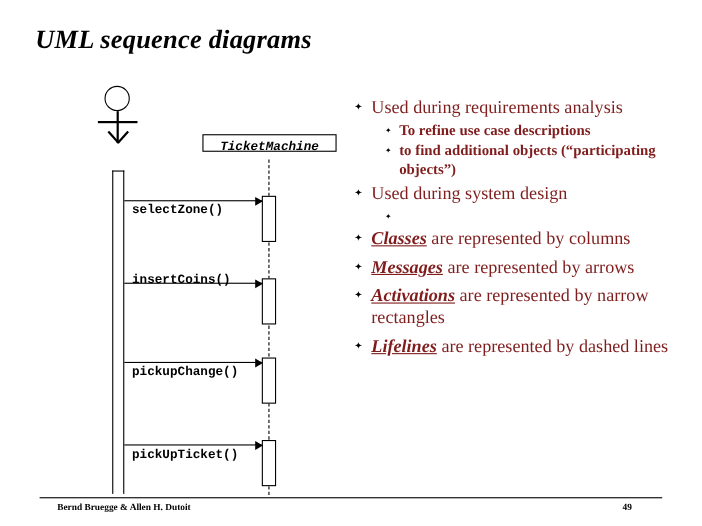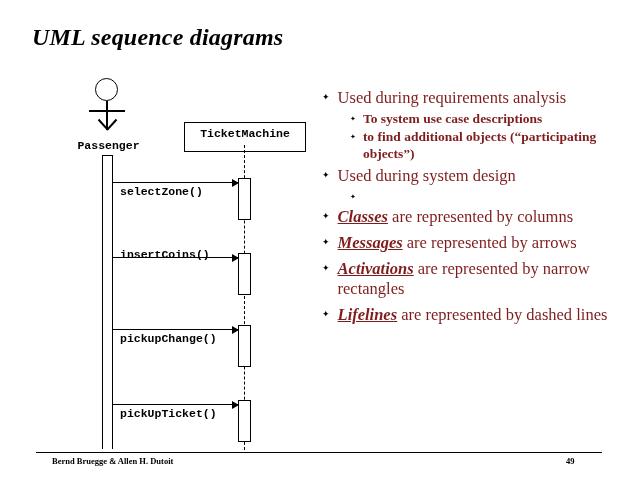--- a/index.html
+++ b/index.html
@@ -97,30 +97,31 @@
     font-weight: bold;
     color: #000;
   }
 
   
   .objbox {
     position: absolute;
     left: 144px;
     top: 52px;
     width: 122px;
-    height: 30px;
+    height: 16px;
     border: 1.4px solid #000;
     background: #fff;
     box-sizing: border-box;
     font-family: "Liberation Mono", monospace;
     font-size: 11.5px;
     font-weight: bold;
     text-align: center;
     line-height: 21px;
     color: #000;
+    font-style: italic;
   }
 
   
   .lifeline-actor {
     position: absolute;
     left: 62px;
     top: 85px;
     width: 11px;
     height: 294px;
     border-left: 1.4px solid #000;
@@ -237,21 +238,20 @@
 
   <div class="title">UML sequence diagrams</div>
 
   <div class="diagram">
 
     <div class="actor-head"></div>
     <div class="actor-body"></div>
     <div class="actor-arms"></div>
     <div class="actor-leg-l"></div>
     <div class="actor-leg-r"></div>
-    <div class="actor-label">Passenger</div>
 
     <div class="objbox">TicketMachine</div>
 
     <div class="lifeline-actor"></div>
     <div class="lifeline-dashed"></div>
 
     <div class="activation" style="top:108px;height:42px;"></div>
     <div class="activation" style="top:183px;height:42px;"></div>
     <div class="activation" style="top:255px;height:42px;"></div>
     <div class="activation" style="top:330px;height:42px;"></div>
@@ -272,21 +272,21 @@
 
   <div class="bullets">
 
     <div class="bullet-row lvl1">
       <span class="dia">✦</span>
       <span class="btext">Used during requirements analysis</span>
     </div>
 
     <div class="bullet-row lvl2">
       <span class="dia">✦</span>
-      <span class="btext">To system use case descriptions</span>
+      <span class="btext">To refine use case descriptions</span>
     </div>
 
     <div class="bullet-row lvl2">
       <span class="dia">✦</span>
       <span class="btext">to find additional objects (“participating objects”)</span>
     </div>
 
     <div class="bullet-row lvl1" style="margin-top:4px;">
       <span class="dia">✦</span>
       <span class="btext">Used during system design</span>

